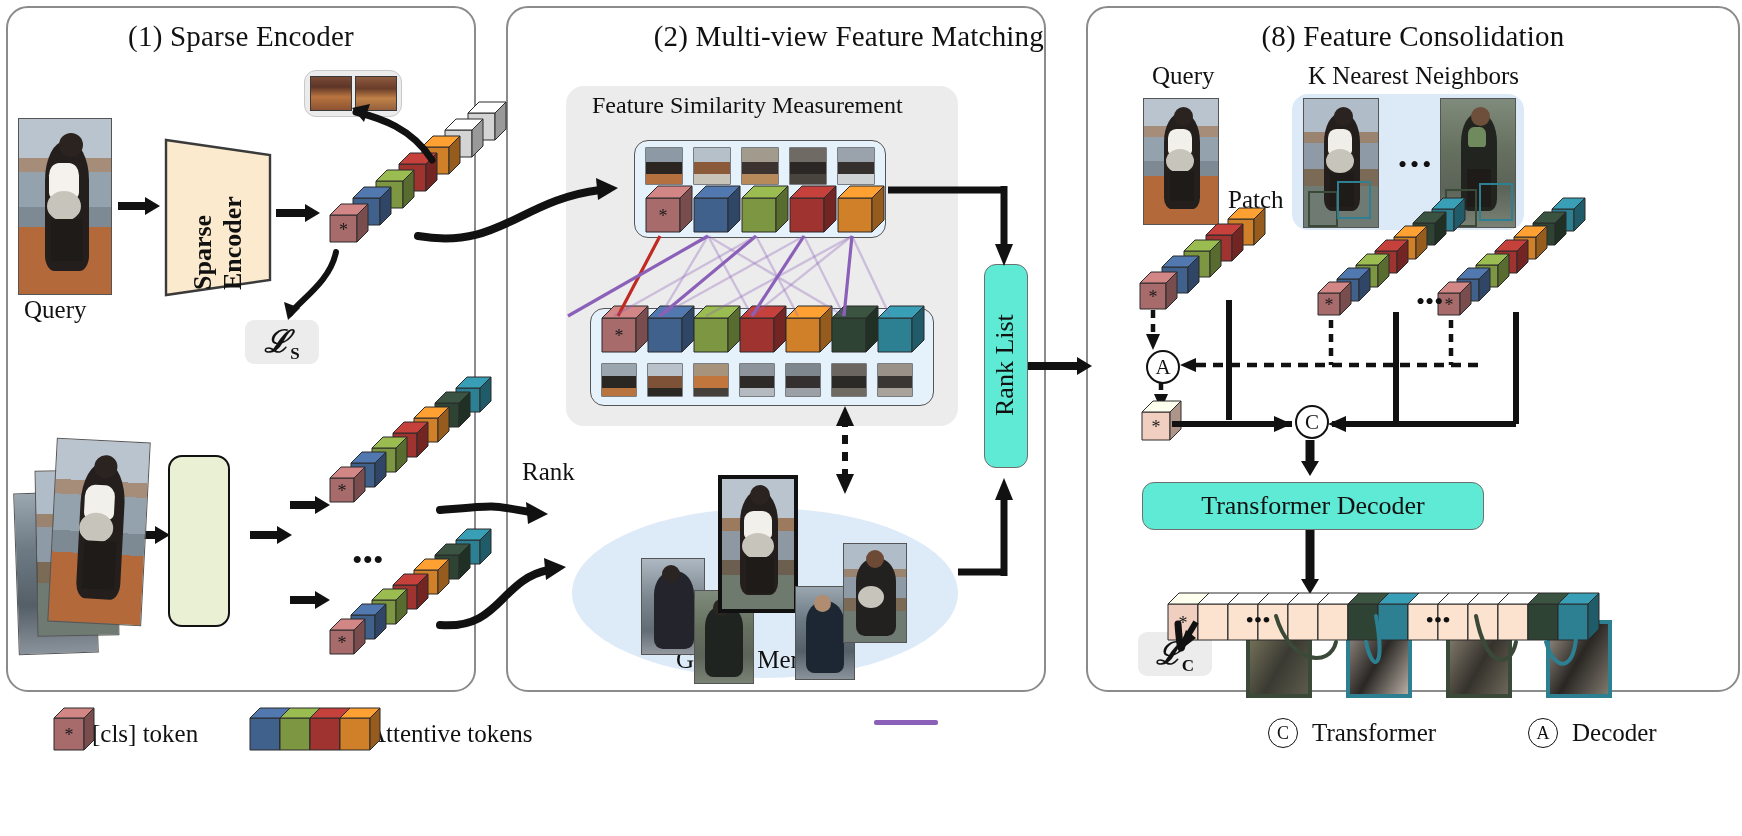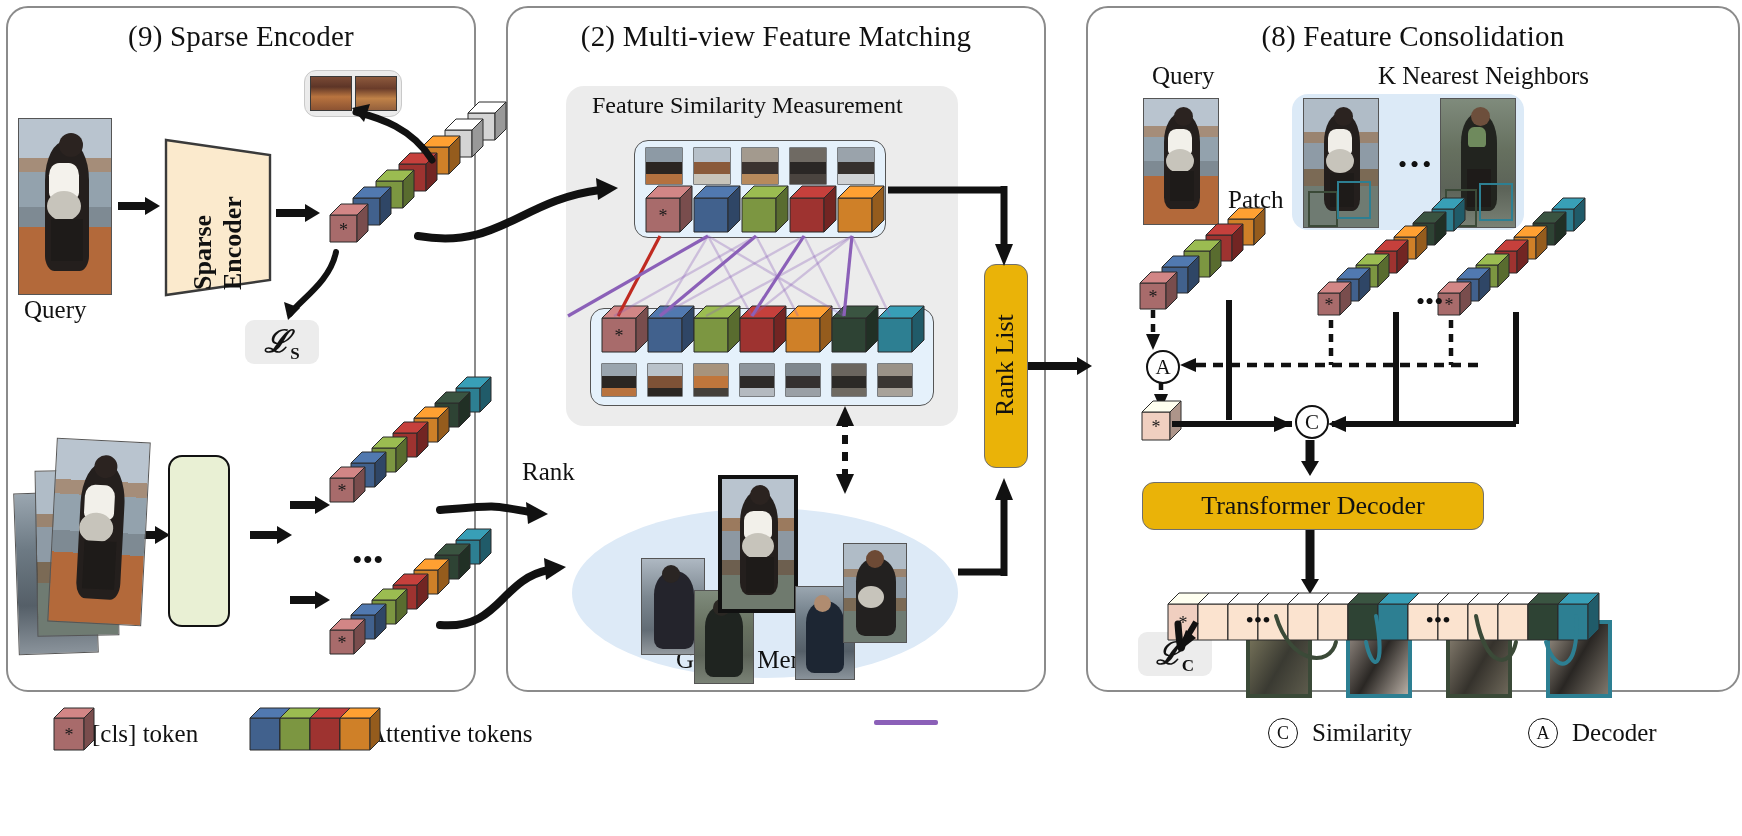--- a/index.html
+++ b/index.html
@@ -18,21 +18,21 @@
   .ph-bg3{background:linear-gradient(#7f8b7c 0%,#66705f 40%,#5c6358 70%,#7a8276 100%);}
   .ph-bg4{background:linear-gradient(#9aa6b0 0%,#6d7a84 35%,#555f68 70%,#8a939b 100%);}
   .ph-bg5{background:linear-gradient(#aeb8c2 0%,#7c8790 40%,#626c75 75%,#93999e 100%);}
   .person{position:absolute;background:#241f1d;border-radius:46% 46% 22% 22%/30% 30% 12% 12%;}
   .head{position:absolute;background:#2b2320;border-radius:50%;}
   .vest{position:absolute;background:#f2f0ea;border-radius:34% 34% 18% 18%;}
   .bag{position:absolute;background:#c7c4bb;border-radius:50%;}
   .legs{position:absolute;background:#1e1b19;}
   svg.ov{position:absolute;left:0;top:0;width:1742px;height:836px;overflow:visible;pointer-events:none;}
 
-  .roundbox{position:absolute;border:1.5px solid #6f6f6f;border-radius:12px;background:#eab308;}
+  .roundbox{position:absolute;border:1.5px solid #6f6f6f;border-radius:12px;background:#5eead4;}
   .lightbox{position:absolute;border:1.5px solid #555;border-radius:14px;background:#e5f1fb;}
   .graybox{position:absolute;border-radius:18px;background:#ececec;}
   .bluebox{position:absolute;border-radius:16px;background:#dceaf7;}
   .lossbox{position:absolute;background:#ececec;border-radius:9px;display:flex;align-items:center;justify-content:center;}
   .lossbox i{font-style:italic;font-family:"Liberation Serif",serif;font-size:31px;font-weight:700;}
   .lossbox sub{font-size:17px;font-style:normal;}
 
   .circ{position:absolute;border:2.2px solid #111;border-radius:50%;background:#fff;
         display:flex;align-items:center;justify-content:center;font-size:21px;}
   .vert-text{position:absolute;writing-mode:vertical-rl;text-orientation:mixed;font-size:26px;
@@ -43,25 +43,25 @@
 
   .legend{position:absolute;left:0;top:700px;width:1742px;height:136px;}
   .legend .item{position:absolute;display:flex;align-items:center;font-size:25px;justify-content:center;}
   .legline{width:64px;height:5px;border-radius:2px;}
   .dots{position:absolute;font-size:26px;letter-spacing:3px;line-height:1;}
 </style>
 </head>
 <body>
 
 <div class="panel" style="left:6px;top:6px;width:466px;height:682px;">
-  <div class="panel-title" style="top:12px;">(9) Sparse Encoder</div>
+  <div class="panel-title" style="top:12px;">(1) Sparse Encoder</div>
 </div>
 
 <div class="panel" style="left:506px;top:6px;width:536px;height:682px;">
-  <div class="panel-title" style="top:12px;">(2) Multi-view Feature Matching</div>
+  <div class="panel-title" style="top:12px;text-align:right;">(2) Multi-view Feature Matching</div>
 </div>
 
 <div class="panel" style="left:1086px;top:6px;width:650px;height:682px;">
   <div class="panel-title" style="top:12px;">(8) Feature Consolidation</div>
 </div>
 
 <div class="photo ph-bg1" style="left:18px;top:118px;width:92px;height:175px;">
   <div class="person" style="left:26px;top:22px;width:44px;height:130px;"></div>
   <div class="head" style="left:40px;top:14px;width:24px;height:24px;"></div>
   <div class="vest" style="left:30px;top:44px;width:30px;height:36px;background:#f4f2ec;"></div>
@@ -117,21 +117,21 @@
   <div class="person" style="left:10px;top:14px;width:38px;height:72px;background:#1d2633;"></div>
   <div class="head" style="left:18px;top:8px;width:17px;height:17px;background:#b08c70;"></div>
 </div>
 <div class="photo ph-bg2" style="left:843px;top:543px;width:62px;height:98px;">
   <div class="person" style="left:12px;top:14px;width:40px;height:78px;background:#232120;"></div>
   <div class="head" style="left:22px;top:6px;width:18px;height:18px;background:#6d4a35;"></div>
   <div class="bag" style="left:14px;top:42px;width:26px;height:22px;"></div>
 </div>
 
 <div class="lbl" style="left:1152px;top:62px;">Query</div>
-<div class="lbl" style="left:1378px;top:62px;">K Nearest Neighbors</div>
+<div class="lbl" style="left:1308px;top:62px;">K Nearest Neighbors</div>
 
 <div class="photo ph-bg1" style="left:1143px;top:98px;width:74px;height:125px;">
   <div class="person" style="left:20px;top:14px;width:36px;height:96px;"></div>
   <div class="head" style="left:30px;top:8px;width:19px;height:19px;"></div>
   <div class="vest" style="left:24px;top:30px;width:24px;height:26px;"></div>
   <div class="bag" style="left:22px;top:50px;width:28px;height:24px;"></div>
   <div class="legs" style="left:26px;top:72px;width:24px;height:30px;"></div>
 </div>
 <div class="lbl" style="left:1228px;top:186px;">Patch</div>
 
@@ -531,21 +531,21 @@
     <span style="display:inline-block;width:116px;height:40px;margin-right:14px;"></span>
     <span>Attentive tokens</span>
   </div>
   <div class="item" style="left:874px;top:20px;">
     <span class="legline" style="background:#8b60b8;margin-right:16px;"></span>
   </div>
   <div class="item" style="left:1268px;top:18px;">
     <span class="circ" style="position:relative;width:28px;height:28px;margin-right:14px;border-width:1.8px;font-size:18px;">
       <span>C</span>
     </span>
-    <span>Similarity</span>
+    <span>Transformer</span>
   </div>
   <div class="item" style="left:1528px;top:18px;">
     <span class="circ" style="position:relative;width:28px;height:28px;margin-right:14px;border-width:1.8px;font-size:18px;">
       <span>A</span>
     </span>
     <span>Decoder</span>
   </div>
 </div>
 
 <svg class="ov" style="left:0;top:0;">

